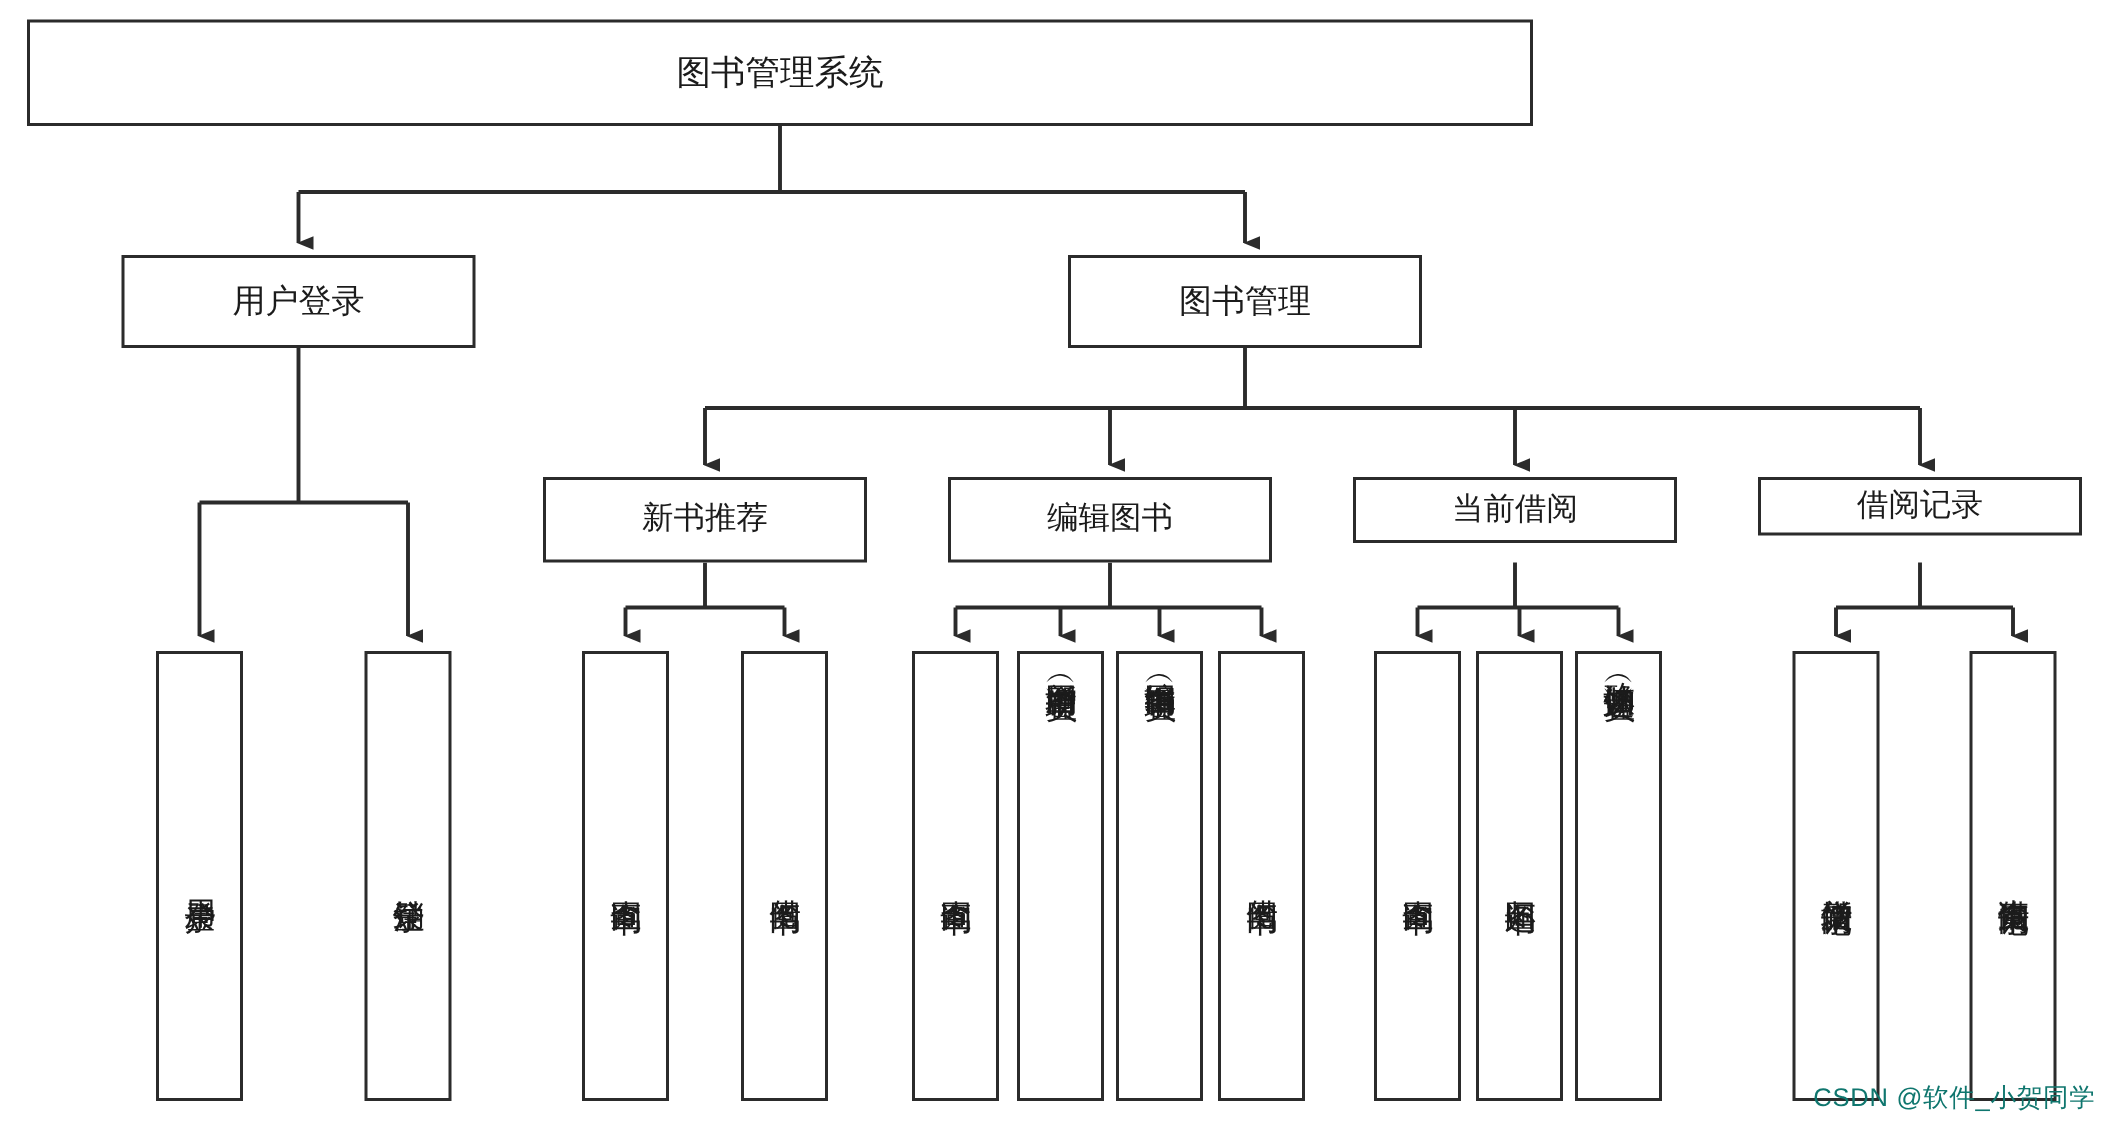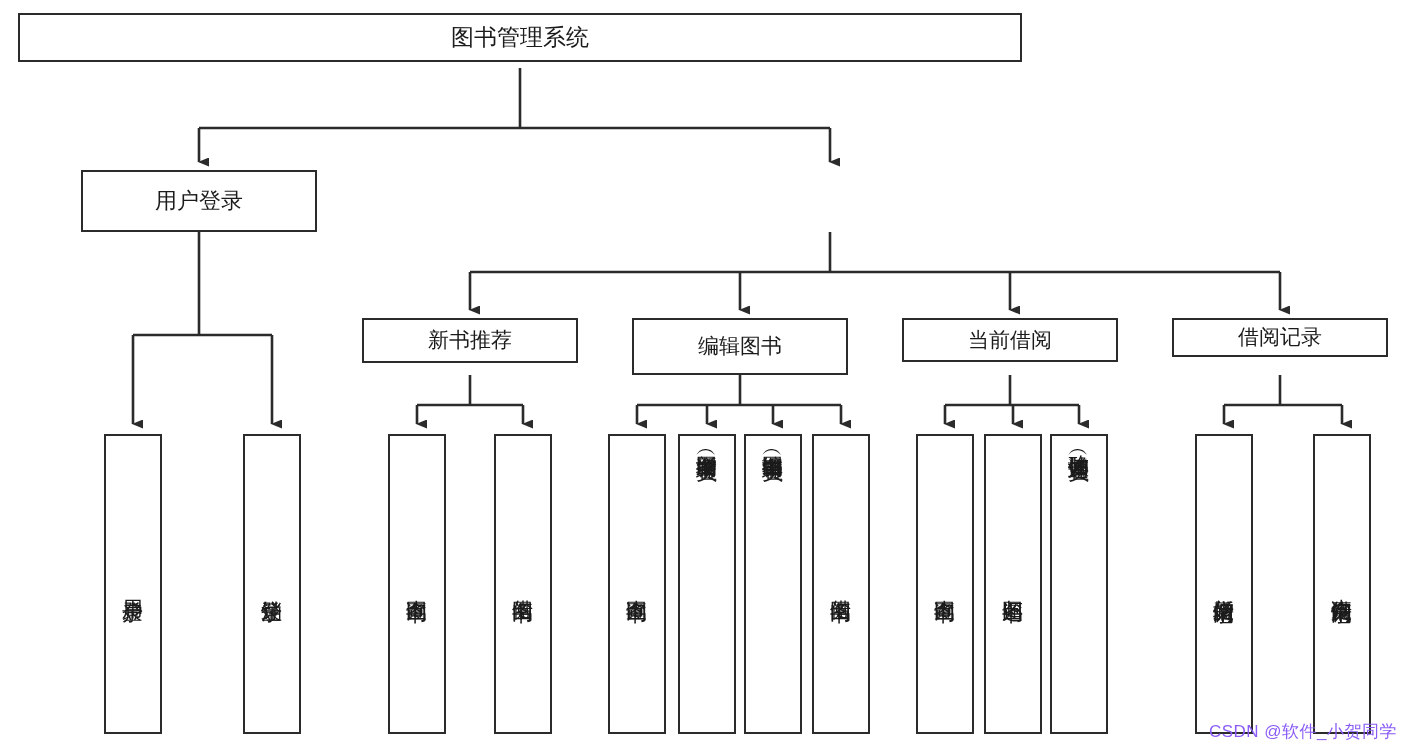--- a/index.html
+++ b/index.html
@@ -61,21 +61,21 @@
   }
   .node-leaf.center-vert {
     align-items: center;
   }
   .watermark {
     position: absolute;
     right: 8px;
     bottom: 4px;
     font-family: "Liberation Sans", sans-serif;
     font-size: 17px;
-    color: #8b5cf6;
+    color: #0f766e;
     letter-spacing: 0.5px;
     white-space: nowrap;
     pointer-events: none;
   }
 </style>
 </head>
 <body>
 
 <div id="diagram-root">
 
@@ -134,29 +134,32 @@
     </g>
 
     <g stroke="#2b2b2b" stroke-width="2.6" fill="none">
       <path d="M1280,375 L1280,405"></path>
       <path d="M1224,405 L1342,405"></path>
       <path d="M1224,405 L1224,424" marker-end="url(#arrowhead)"></path>
       <path d="M1342,405 L1342,424" marker-end="url(#arrowhead)"></path>
     </g>
   </svg>
 
-  <div class="node-box node-root" style="left:18px; top:13px; width:1004px; height:49px;">
+  <div class="node-box node-root" style="left:18px; top:13px; width:1004px; height:71px;">
     <span class="node-label">图书管理系统</span>
   </div>
 
   <div class="node-box node-l2" style="left:81px; top:170px; width:236px; height:62px;">
     <span class="node-label">用户登录</span>
   </div>
-
-  <div class="node-box node-l3" style="left:362px; top:318px; width:216px; height:45px;">
+  <div class="node-box node-l2" style="left:712px; top:170px; width:236px; height:62px;">
+    <span class="node-label">图书管理</span>
+  </div>
+
+  <div class="node-box node-l3" style="left:362px; top:318px; width:216px; height:57px;">
     <span class="node-label">新书推荐</span>
   </div>
   <div class="node-box node-l3" style="left:632px; top:318px; width:216px; height:57px;">
     <span class="node-label">编辑图书</span>
   </div>
   <div class="node-box node-l3" style="left:902px; top:318px; width:216px; height:44px;">
     <span class="node-label">当前借阅</span>
   </div>
   <div class="node-box node-l3" style="left:1172px; top:318px; width:216px; height:39px;">
     <span class="node-label">借阅记录</span>

